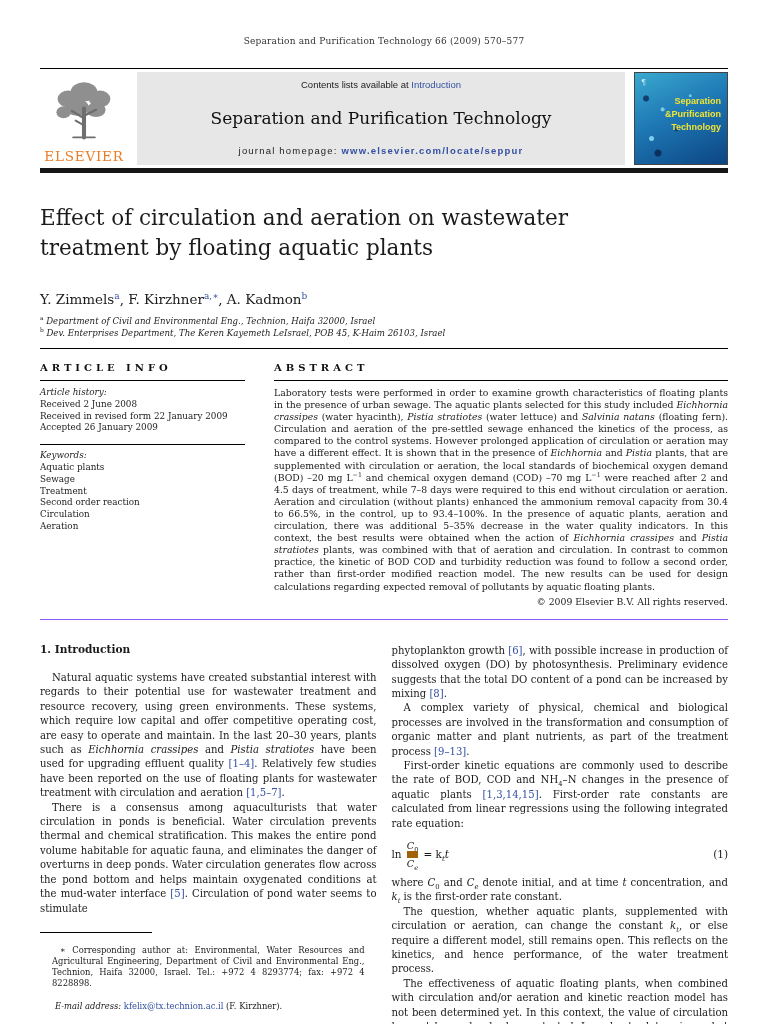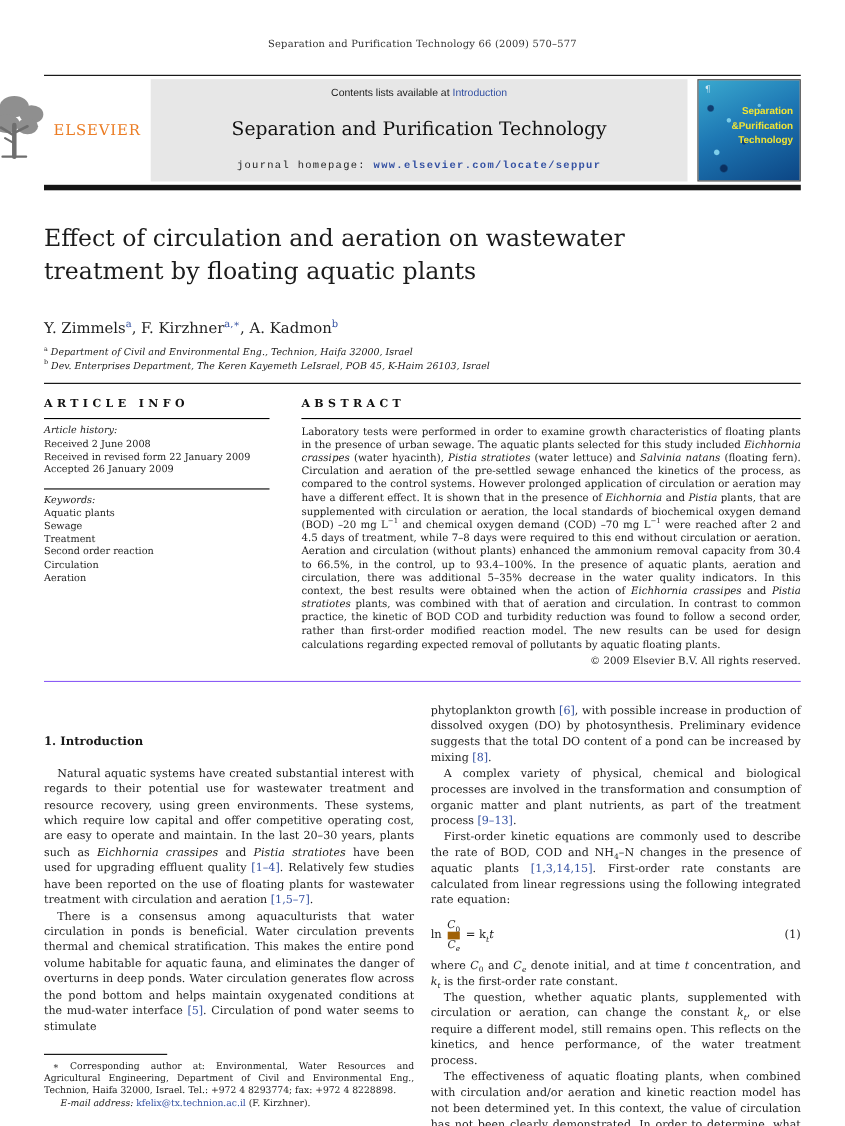--- a/index.html
+++ b/index.html
@@ -7,26 +7,26 @@
   body { width:768px; height:1024px; overflow:hidden; font-family:"DejaVu Serif", serif; color:#1c1c1c; }
   .page { width:768px; height:1024px; padding:0 40px; position:relative; }
   .lnk { color:#3350a2; }
   .it { font-style:italic; }
   .bold { font-weight:bold; }
   sup, sub { font-size:68%; line-height:0; }
 
   .running-head { padding-top:36px; text-align:center; font-size:9px; color:#333; letter-spacing:.2px; }
 
   .banner { margin-top:22px; border-top:1px solid #000; padding-top:3px; display:flex; align-items:stretch; height:97px; }
-  .logo-cell { width:88px; flex:none; display:flex; align-items:center; justify-content:flex-end; padding-bottom:1px; }
+  .logo-cell { width:88px; flex:none; display:flex; flex-direction:column; align-items:center; justify-content:flex-end; padding-bottom:1px; }
   .elsevier-word { color:#eb7c23; font-size:13.5px; letter-spacing:.8px; margin-top:1px; }
   .banner-mid { flex:1; background:#e7e7e7; margin:0 9px; display:flex; flex-direction:column; justify-content:space-between; text-align:center; padding:7px 4px 9px; }
   .contents-line { font-family:"Liberation Sans",sans-serif; font-size:9.5px; color:#222; }
   .journal-title { font-size:17px; color:#101010; }
-  .homepage-line { font-family:Liberation Mono, monospace; font-size:9.5px; letter-spacing:1.2px; color:#222; }
+  .homepage-line { font-family:Liberation Sans, sans-serif; font-size:9.5px; letter-spacing:1.2px; color:#222; }
   .cover-cell { width:94px; flex:none; border:1px solid #444; position:relative;
     background:
       radial-gradient(circle 5px at 18% 72%, rgba(150,230,250,.8) 0 40%, transparent 60%),
       radial-gradient(circle 4px at 30% 40%, rgba(160,235,250,.7) 0 40%, transparent 60%),
       radial-gradient(circle 6px at 12% 28%, rgba(10,40,90,.8) 0 40%, transparent 60%),
       radial-gradient(circle 7px at 25% 88%, rgba(8,35,80,.8) 0 40%, transparent 60%),
       radial-gradient(circle 4px at 45% 62%, rgba(10,45,100,.7) 0 40%, transparent 60%),
       radial-gradient(circle 3px at 60% 25%, rgba(170,240,255,.6) 0 40%, transparent 60%),
       linear-gradient(155deg,#3aa9cf 0%, #1e78b4 45%, #0c4584 100%); }
   .cover-mark { position:absolute; top:4px; left:6px; color:rgba(235,245,250,.85); font-size:8px; }
@@ -160,21 +160,21 @@
   </div>
 
   <div class="body-cols">
     <div class="col">
       <div class="intro-head">1. Introduction</div>
       <p class="ind"><span>Natural aquatic systems have created substantial interest with regards to their potential use for wastewater treatment and resource recovery, using green environments. These systems, which require low capital and offer competitive operating cost, are easy to operate and maintain. In the last 20–30 years, plants such as </span><span class="it">Eichhornia crassipes</span><span> and </span><span class="it">Pistia stratiotes</span><span> have been used for upgrading effluent quality </span><span class="lnk">[1–4]</span><span>. Relatively few studies have been reported on the use of floating plants for wastewater treatment with circulation and aeration </span><span class="lnk">[1,5–7]</span><span>.</span></p>
       <p class="ind"><span>There is a consensus among aquaculturists that water circulation in ponds is beneficial. Water circulation prevents thermal and chemical stratification. This makes the entire pond volume habitable for aquatic fauna, and eliminates the danger of overturns in deep ponds. Water circulation generates flow across the pond bottom and helps maintain oxygenated conditions at the mud-water interface </span><span class="lnk">[5]</span><span>. Circulation of pond water seems to stimulate</span></p>
 
       <div class="footnote">
         <div class="fn-rule"></div>
-        <p class="fn-author" style="margin:0;">∗ Corresponding author at: Environmental, Water Resources and Agricultural Engineering, Department of Civil and Environmental Eng., Technion, Haifa 32000, Israel. Tel.: +972 4 8293774; fax: +972 4 8228898.</p>
+        <p class="fn-author" style="margin:12px;">∗ Corresponding author at: Environmental, Water Resources and Agricultural Engineering, Department of Civil and Environmental Eng., Technion, Haifa 32000, Israel. Tel.: +972 4 8293774; fax: +972 4 8228898.</p>
         <p class="fn-email" style="margin:0;"><span class="it">E-mail address: </span><span class="lnk">kfelix@tx.technion.ac.il</span><span> (F. Kirzhner).</span></p>
       </div>
 
       <div class="bottom-block">
         <div>1383-5866/$ – see front matter © 2009 Elsevier B.V. All rights reserved.</div>
         <div><span>doi:</span><span class="lnk">10.1016/j.seppur.2009.01.019</span></div>
       </div>
     </div>
 
     <div class="col">

